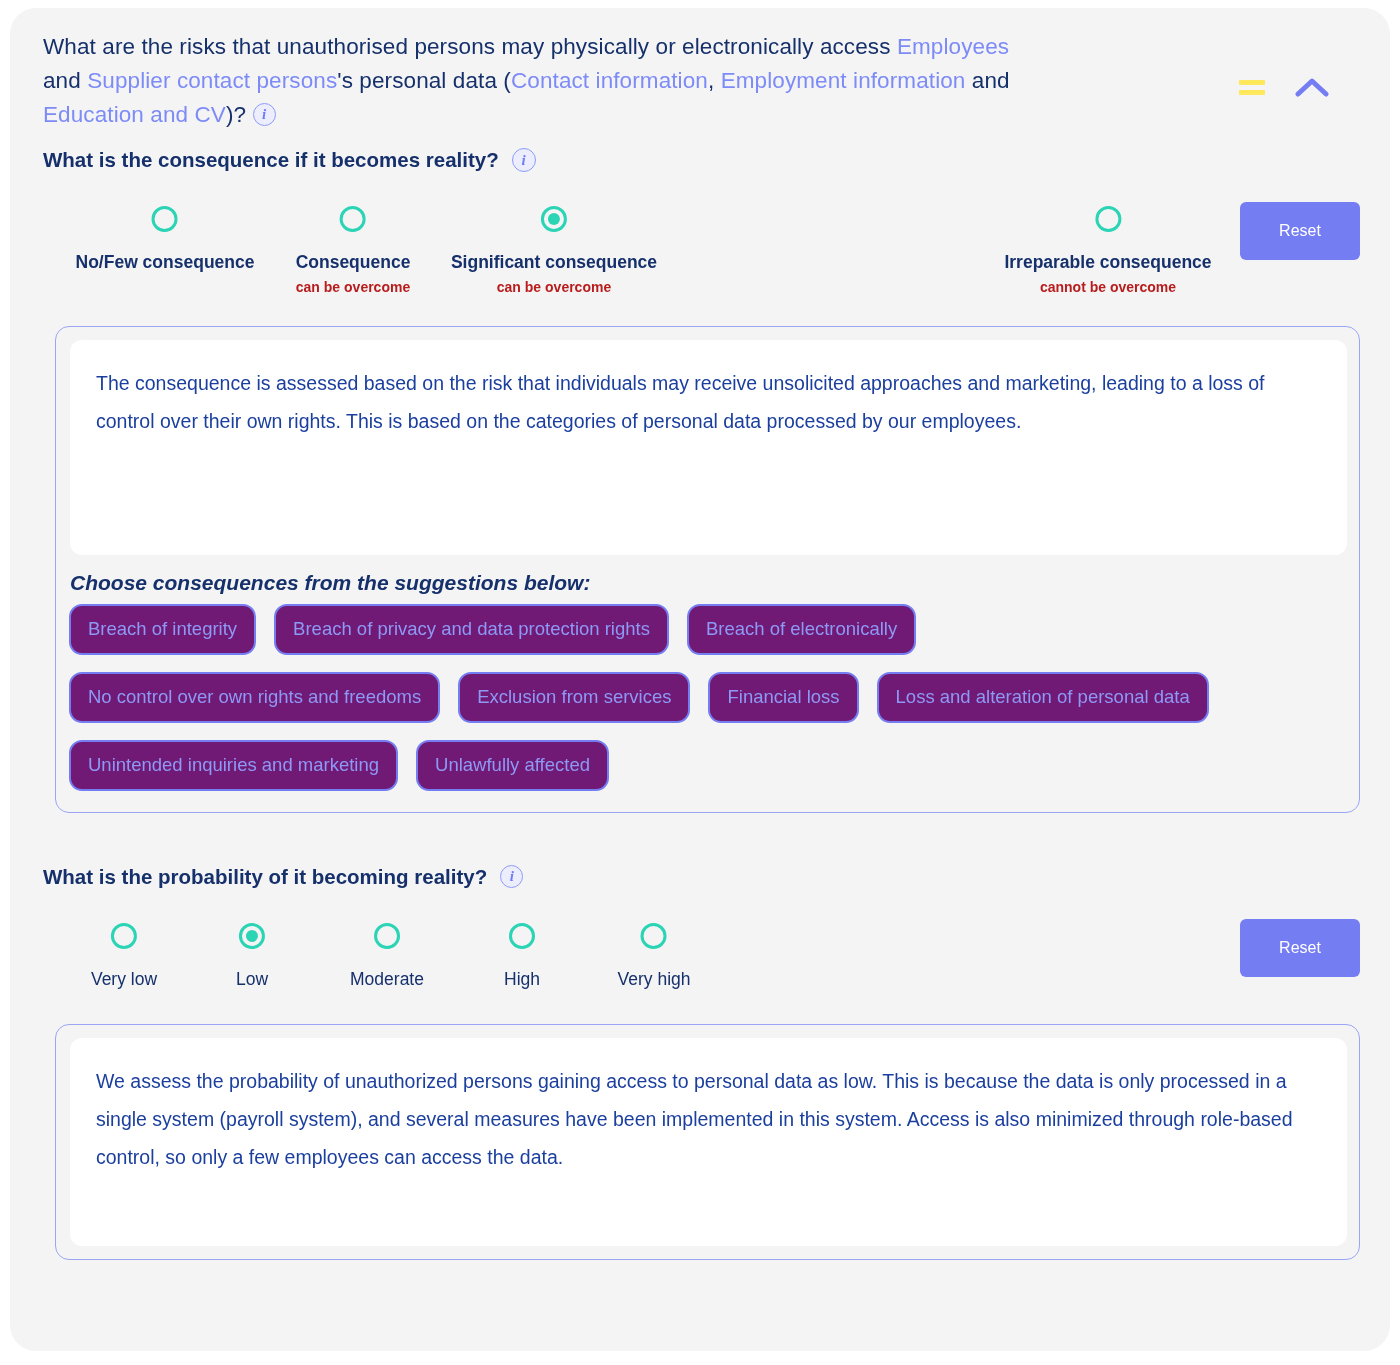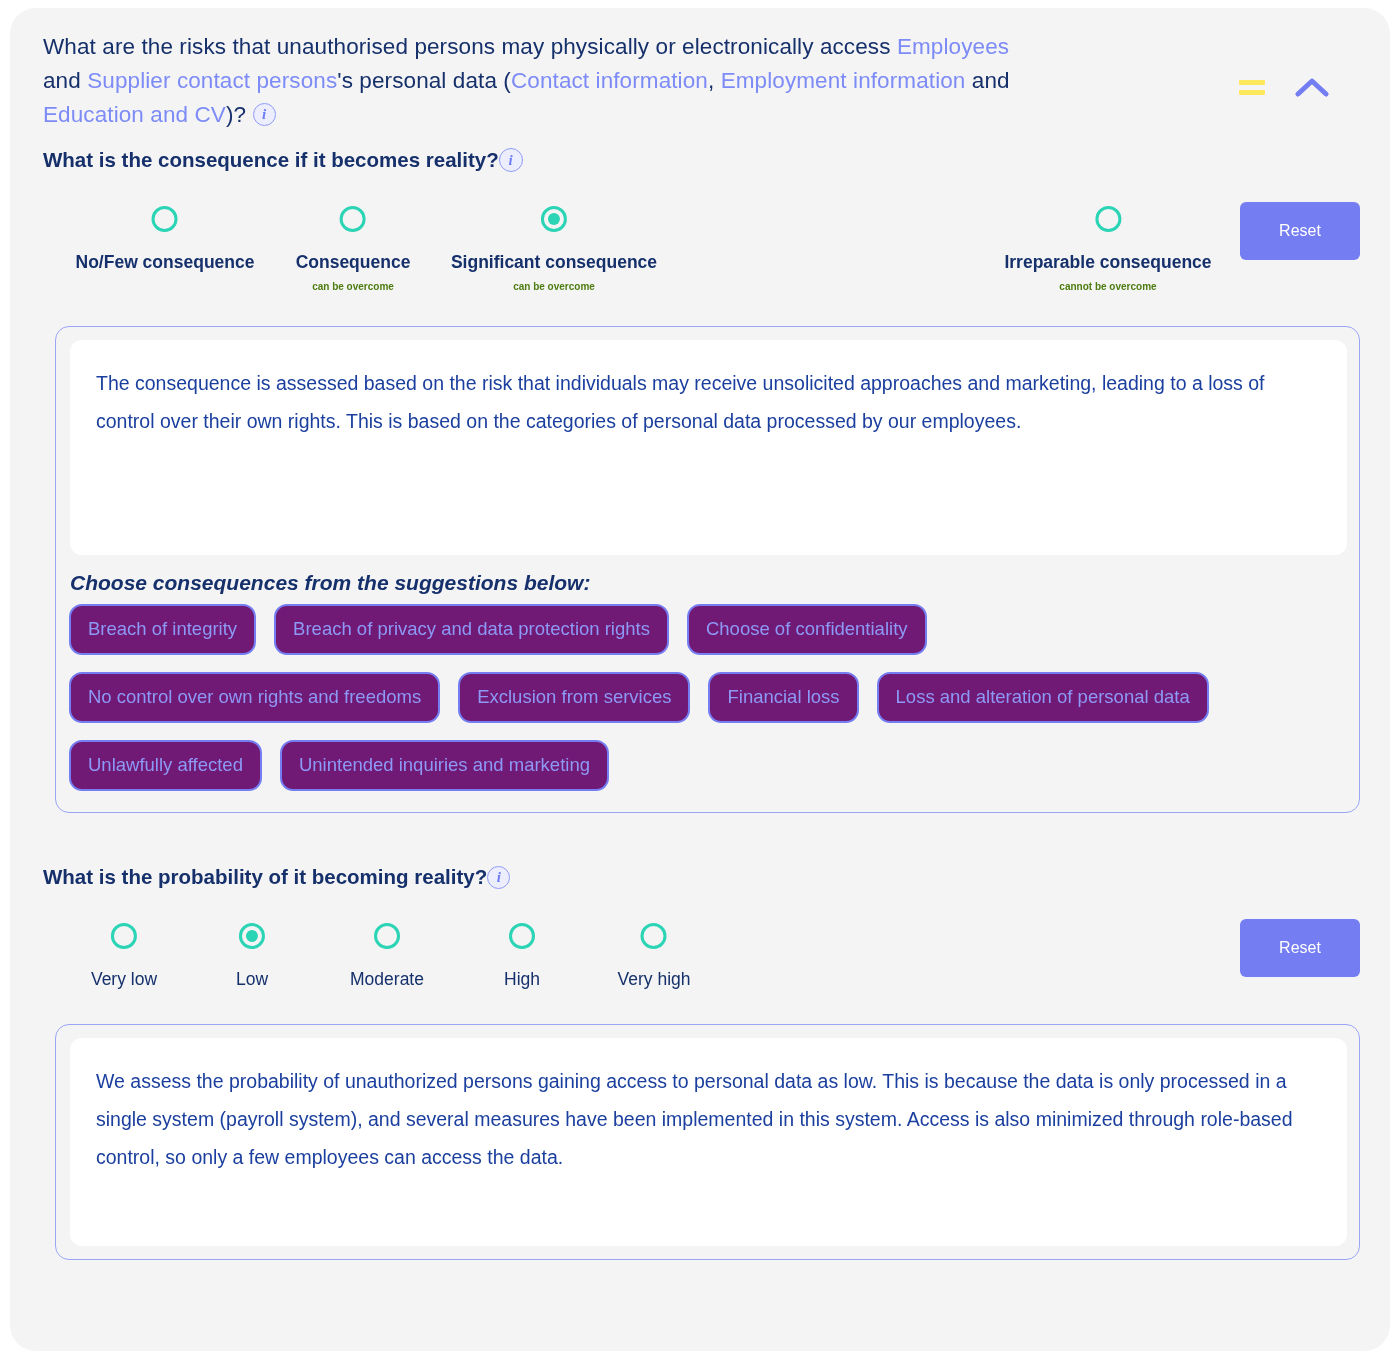--- a/index.html
+++ b/index.html
@@ -76,21 +76,22 @@
     height: 22px;
   }
 
   
   .sec-label {
     position: absolute;
     font-size: 20.5px;
     font-weight: 700;
     color: #15306b;
     display: flex;
-    align-items: flex-end;
+    align-items: flex-start;
+    gap: 13px;
     white-space: nowrap;
   }
   .info {
     width: 24px;
     height: 24px;
     flex: 0 0 24px;
     border: 1.8px solid #8f9bf7;
     border-radius: 50%;
     background: #eceefe;
     color: #6f7df5;
@@ -141,22 +142,22 @@
   }
   .radio-lab {
     margin-top: 20px;
     font-size: 17.5px;
     color: #15306b;
     line-height: 21px;
     white-space: nowrap;
   }
   .radio-sub {
     margin-top: 5px;
-    font-size: 10px;
-    color: #4d7c0f;
+    font-size: 14px;
+    color: #b91c1c;
     line-height: 18px;
     white-space: nowrap;
   }
 
   
   .reset-btn {
     position: absolute;
     width: 120px;
     height: 58px;
     background: #757df2;
@@ -272,27 +273,27 @@
     <button class="reset-btn" style="left:1230px; top:194px;">Reset</button>
 
     <div class="outer-box" style="left:45px; top:318px; width:1305px; height:487px;">
       <textarea class="ta" style="left: 14px; top: 13px; width: 1277px; height: 215px;">The consequence is assessed based on the risk that individuals may receive unsolicited approaches and marketing, leading to a loss of control over their own rights. This is based on the categories of personal data processed by our employees.</textarea>
 
       <div class="sugg-title" style="left:14px; top:244px;">Choose consequences from the suggestions below:</div>
 
       <div class="chips" id="consequence-chips" style="left:13px; top:277px;">
           <button class="chip">Breach of integrity</button>
           <button class="chip">Breach of privacy and data protection rights</button>
-          <button class="chip">Choose of confidentiality</button>
+          <button class="chip">Breach of electronically</button>
           <button class="chip">No control over own rights and freedoms</button>
           <button class="chip">Exclusion from services</button>
           <button class="chip">Financial loss</button>
           <button class="chip">Loss and alteration of personal data</button>
+          <button class="chip">Unintended inquiries and marketing</button>
           <button class="chip">Unlawfully affected</button>
-          <button class="chip">Unintended inquiries and marketing</button>
         </div>
     </div>
 
     <div class="sec-label" style="left:33px; top:857px;">
       <span>What is the probability of it becoming reality?</span>
       <span class="info small">i</span>
     </div>
 
     <div class="radio-row" id="probability-radios" style="left:0px; top:915px; width:1380px;">
         <div class="radio-opt" style="left: 114px;">

